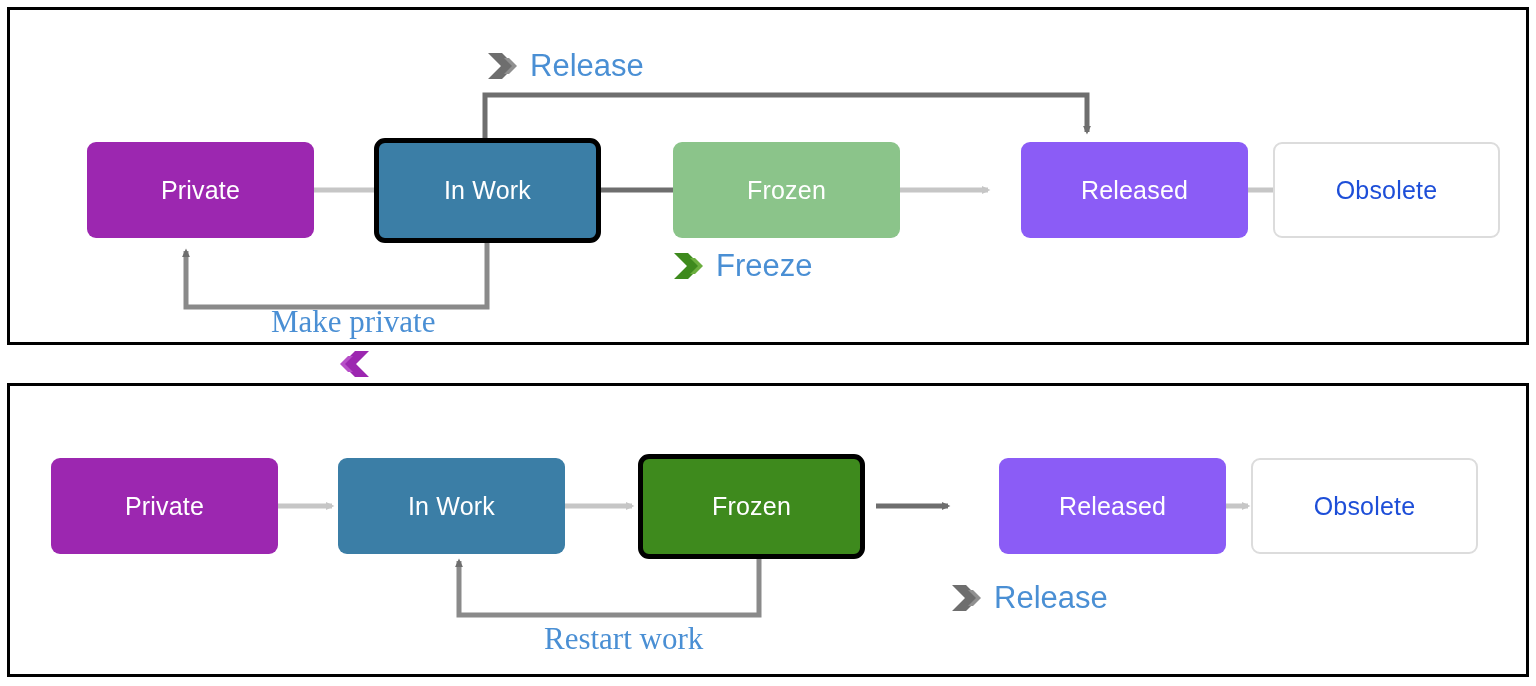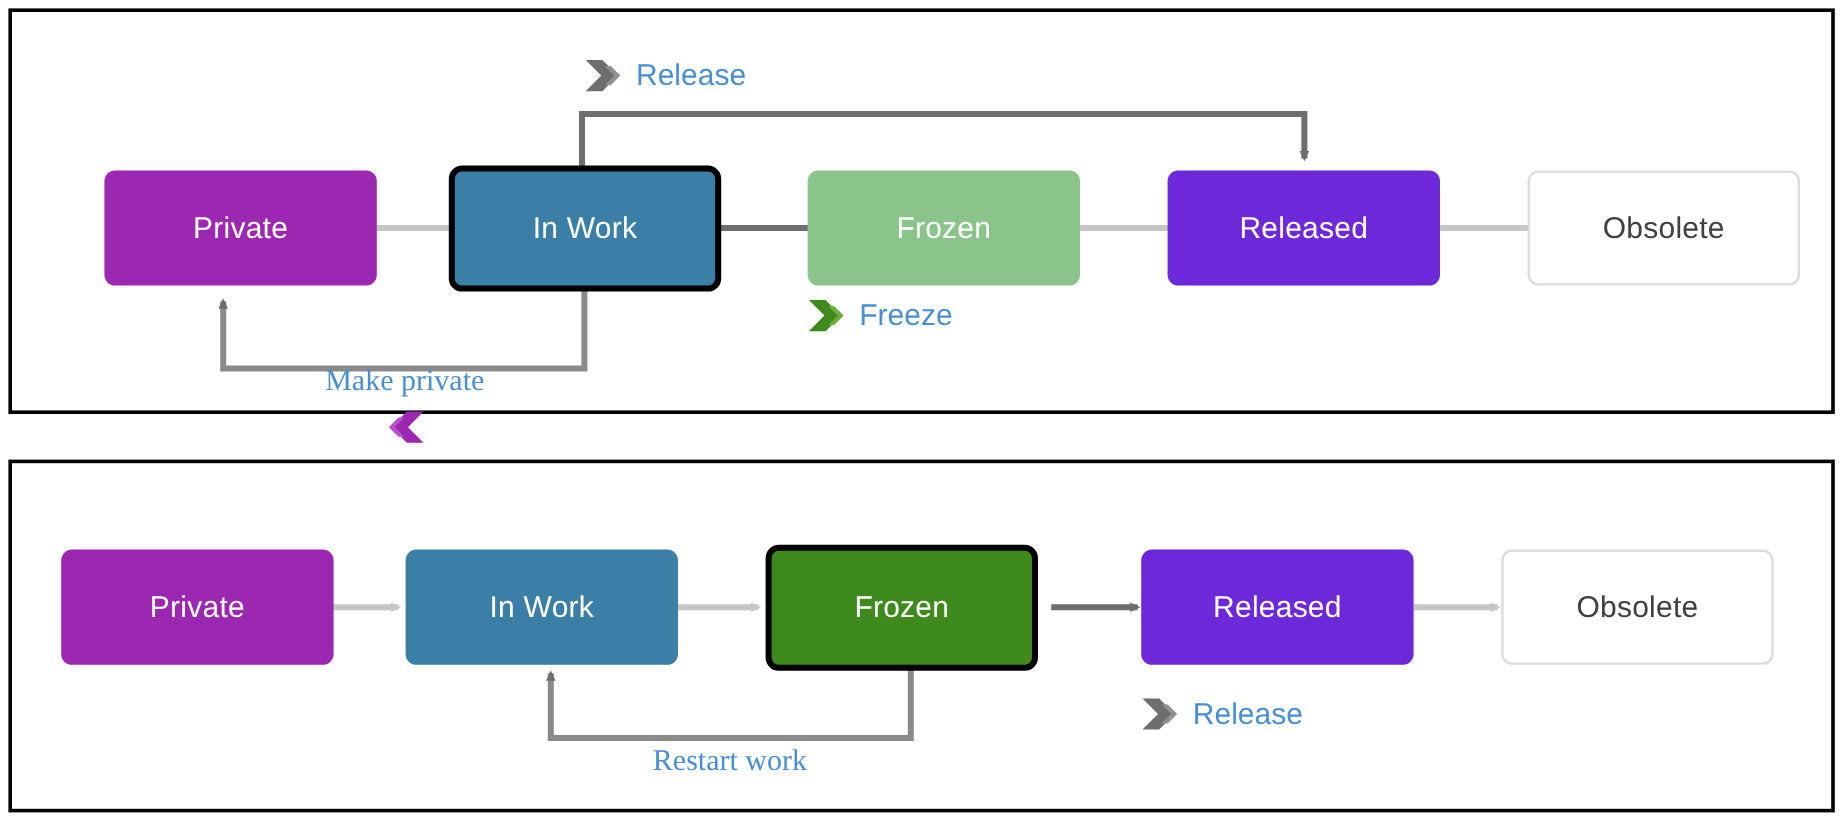--- a/index.html
+++ b/index.html
@@ -28,37 +28,37 @@
     font-size:25px;
     letter-spacing:.2px;
     color:#ffffff;
     user-select:none;
     z-index:5;
   }
   .state-box.sb-private  {background:#9C27B0;margin-left:16px;}
   .state-box.sb-inwork   {background:#3B7EA6;}
   .state-box.sb-frozenlt {background:#8BC48A;}
   .state-box.sb-frozendk {background:#3E8A1D;}
-  .state-box.sb-released {background:#6d28d9;}
-  .state-box.sb-obsolete {background:#ffffff;color:#404040;border:2px solid #dcdcdc;}
+  .state-box.sb-released {background:#8b5cf6;margin-left:48px;}
+  .state-box.sb-obsolete {background:#ffffff;color:#1d4ed8;border:2px solid #dcdcdc;}
   .state-box.highlight{
     border:5px solid #000000;
     border-radius:11px;
   }
 
   
   svg.conn{position:absolute;left:0;top:0;width:1522px;height:338px;overflow:visible;z-index:2;}
   svg.conn.bottom{height:294px;}
 
   
   .translabel{
     position:absolute;
     display:flex;align-items:center;
     gap:9px;
-    font-size:25px;
+    font-size:31px;
     color:#4A8FD4;
     white-space:nowrap;
     z-index:6;
     user-select:none;
   }
   .translabel.rtl{flex-direction:column;font-family:Liberation Serif, serif;}
   .chev{display:block;flex:0 0 auto;}
 </style>
 </head>
 <body>

